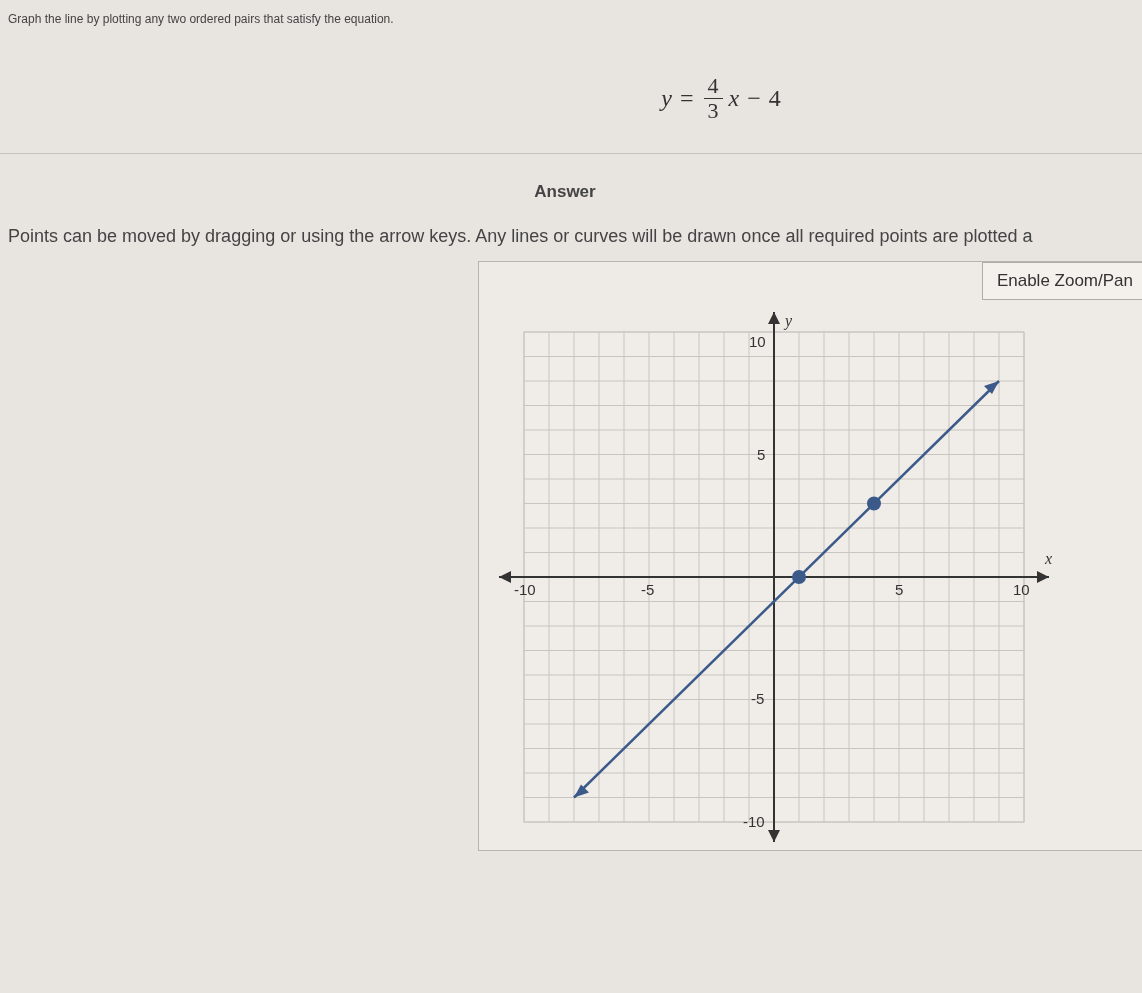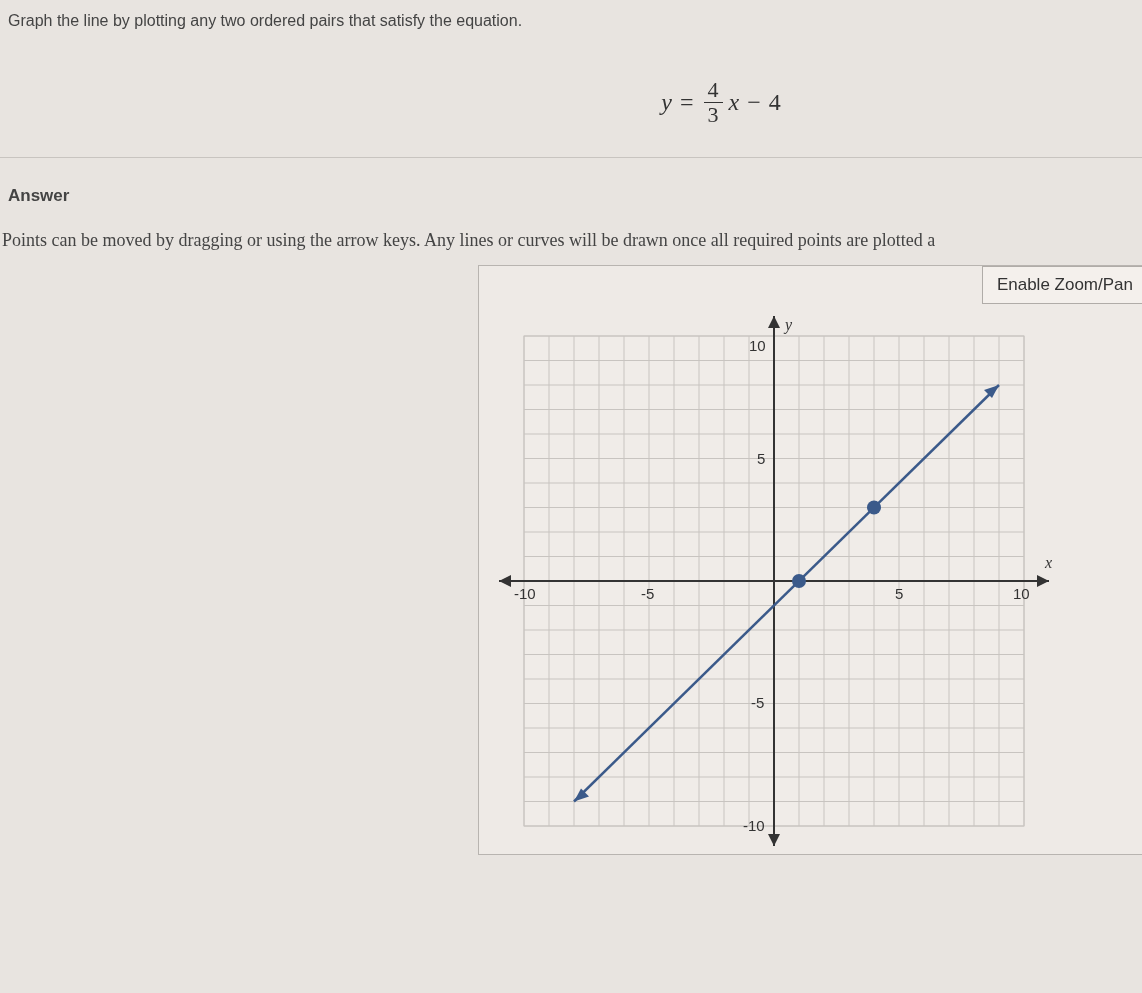--- a/index.html
+++ b/index.html
@@ -7,21 +7,21 @@
     font-family: Arial, Helvetica, sans-serif;
     background: #e8e4e0;
     color: #333;
     width: 1142px;
     height: 993px;
     position: relative;
     overflow: hidden;
   }
   .question {
     padding: 12px 8px 8px 8px;
-    font-size: 16px;
+    font-size: 12px;
     color: #444;
   }
   .equation-row {
     text-align: center;
     margin: 40px 0 20px 0;
     font-family: "Times New Roman", serif;
     font-size: 24px;
     font-style: italic;
     color: #333;
     position: relative;
@@ -45,26 +45,26 @@
   .frac .den { padding: 0 4px; line-height: 1.1; }
   .divider {
     border-top: 1px solid #c8c4c0;
     margin-top: 30px;
   }
   .answer-label {
     font-weight: bold;
     color: #444;
     padding: 28px 20px 24px 8px;
     font-size: 17px;
+    text-align: center;
   }
   .hint {
-    padding: 0 8px 14px 2px;
+    padding: 0 8px 14px 8px;
     font-size: 18px;
     color: #444;
-    font-family: Liberation Serif, serif;
   }
   .graph-wrap {
     position: relative;
     width: 696px;
     height: 590px;
     border: 1px solid #b8b4b0;
     background: #eeeae6;
     margin-left: 478px;
   }
   .zoom-btn {

